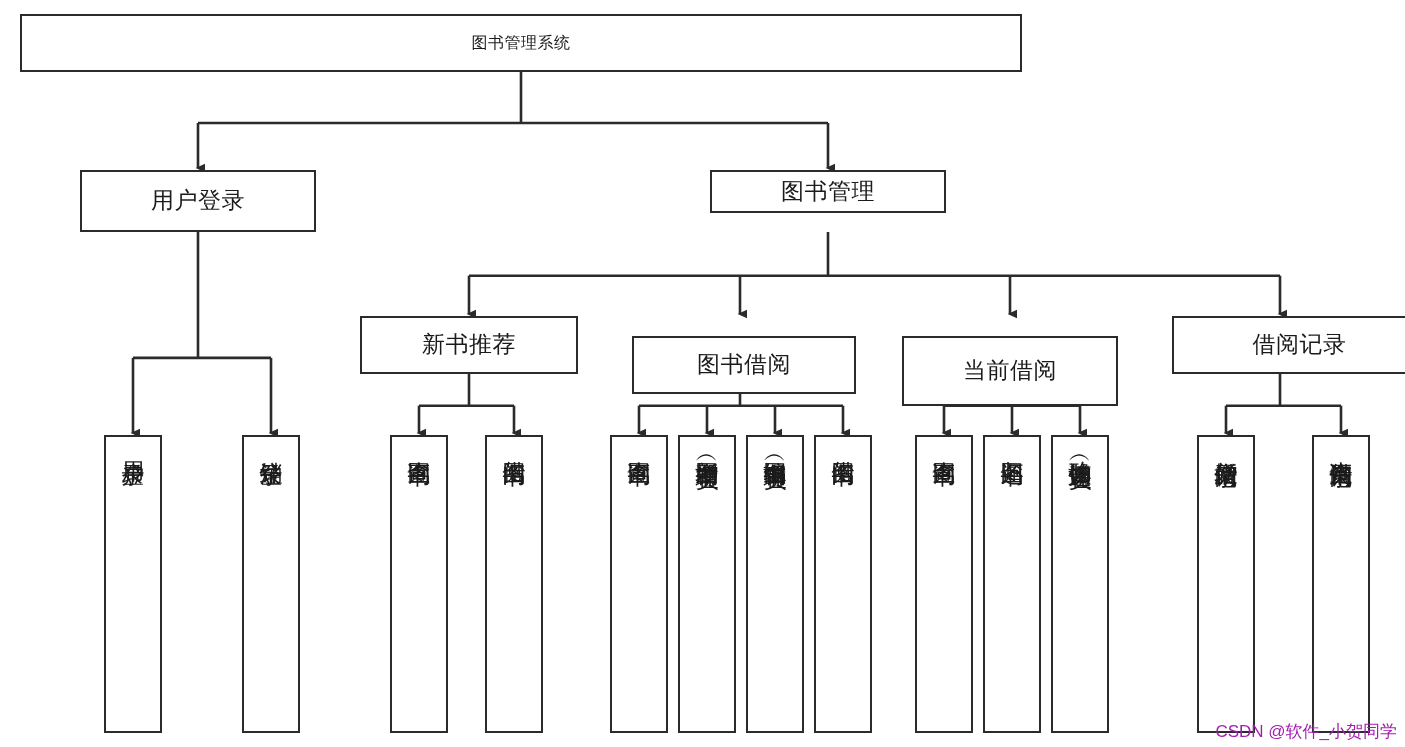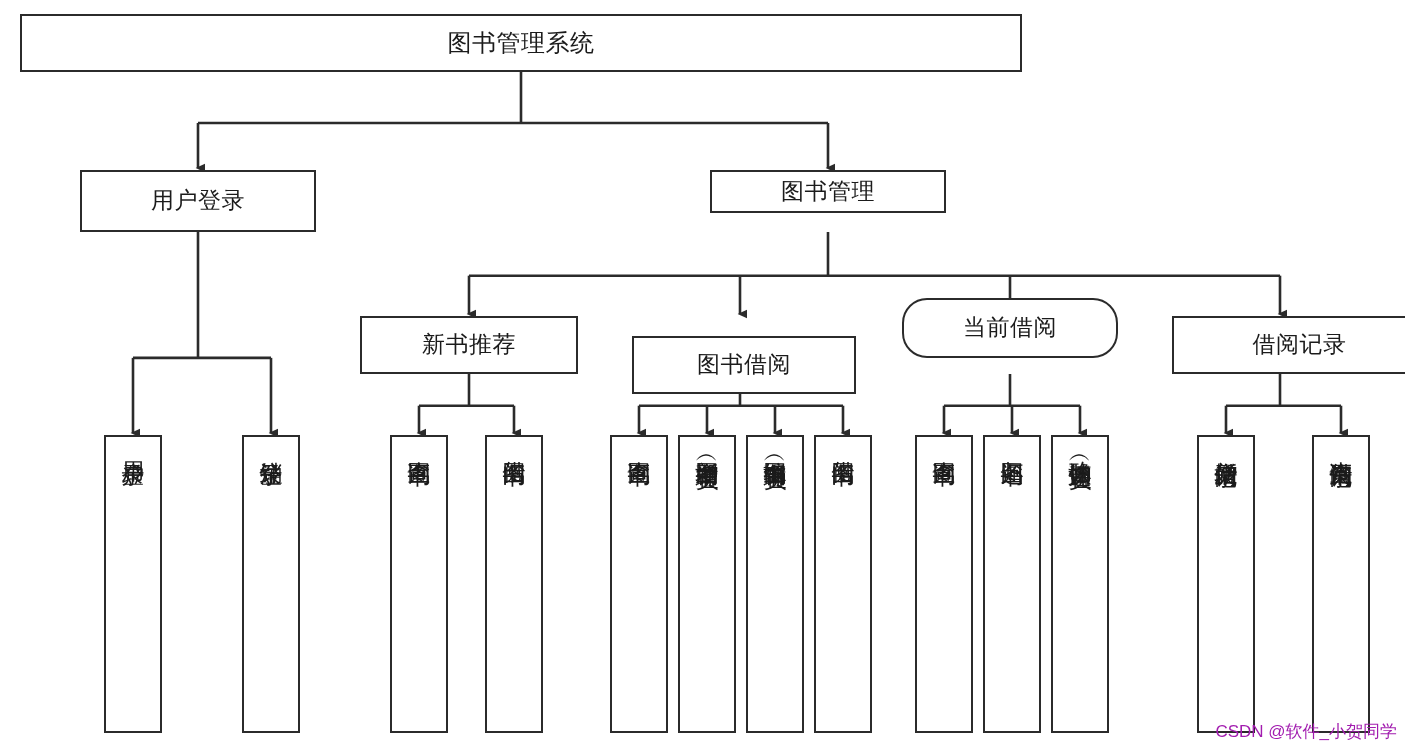--- a/index.html
+++ b/index.html
@@ -37,21 +37,21 @@
     display: block;
     text-align: center;
     line-height: 1.12;
     letter-spacing: 0.5px;
   }
   
   .h .node-label {
     writing-mode: horizontal-tb;
     font-size: 23px;
   }
-  .node.root .node-label { font-size: 24px; }
+  .node.root .node-label { font-size: 16px; }
   
   .v {
     align-items: flex-start;
     padding-top: 6px;
   }
   .v .node-label {
     writing-mode: vertical-rl;
     text-orientation: upright;
     font-size: 23px;
     line-height: 1.0;
@@ -126,21 +126,21 @@
   <div class="node h" style="left: 710px; top: 170px; width: 236px; height: 43px;">
     <span class="node-label">图书管理</span>
   </div>
 
   <div class="node h" style="left: 360px; top: 316px; width: 218px; height: 58px;">
     <span class="node-label">新书推荐</span>
   </div>
   <div class="node h" style="left: 632px; top: 336px; width: 224px; height: 58px;">
     <span class="node-label">图书借阅</span>
   </div>
-  <div class="node h" style="left: 902px; top: 298px; width: 216px; height: 60px; border-radius: 25px;">
+  <div class="node h" style="left: 902px; top: 336px; width: 216px; height: 70px;">
     <span class="node-label">当前借阅</span>
   </div>
   <div class="node h" style="left: 1172px; top: 316px; width: 255px; height: 58px;">
     <span class="node-label">借阅记录</span>
   </div>
 
   <div class="node v" style="left: 104px; top: 435px; width: 58px; height: 298px;">
     <span class="node-label">用户登录</span>
   </div>
   <div class="node v" style="left: 242px; top: 435px; width: 58px; height: 298px;">

